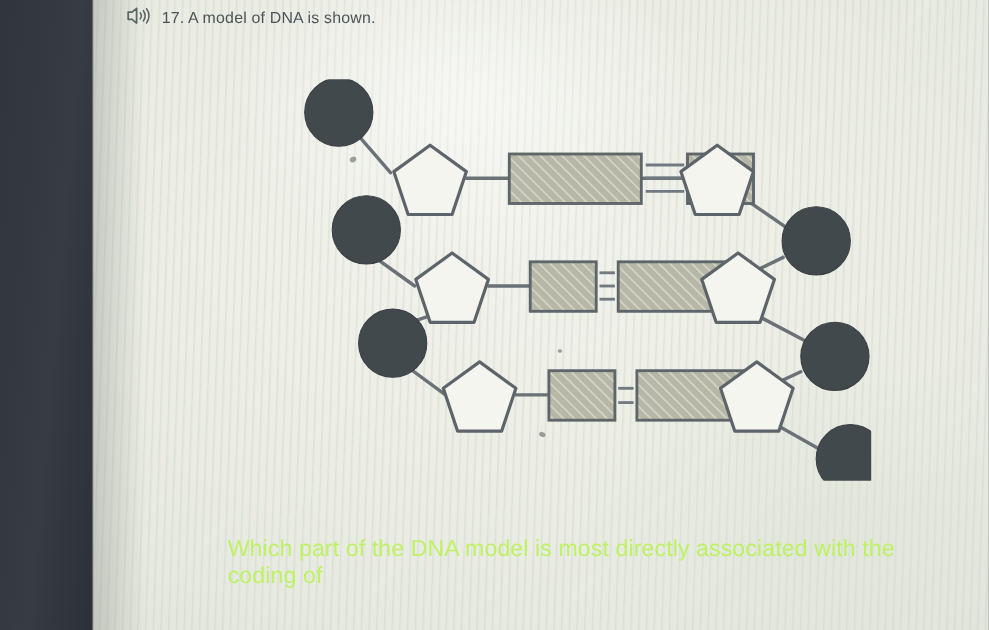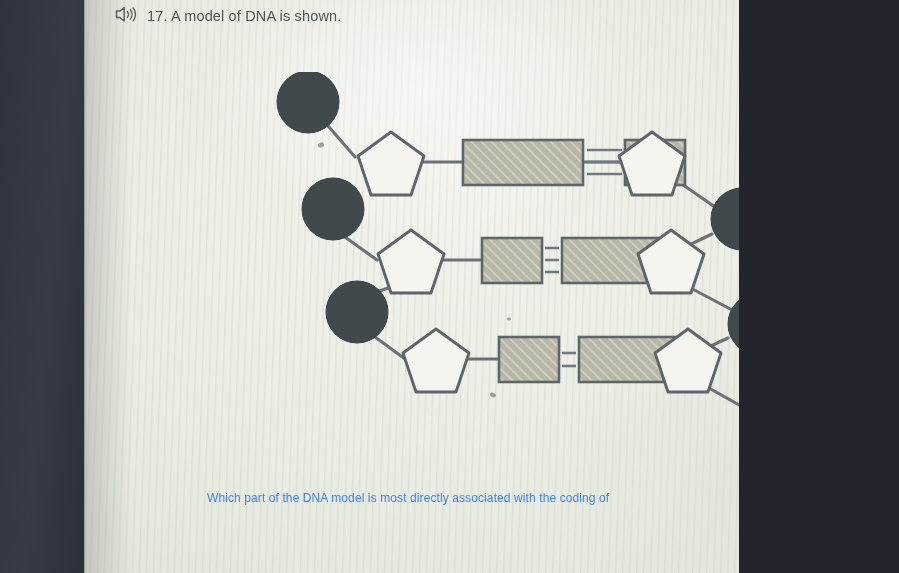--- a/index.html
+++ b/index.html
@@ -11,21 +11,21 @@
     width: 899px;
     height: 573px;
     overflow: hidden;
     font-family: "Liberation Sans", sans-serif;
     position: relative;
   }
 
   #screen {
     position: absolute;
     inset: 0;
-    width: 739px;
+    width: 899px;
     height: 573px;
     overflow: hidden;
   }
 
   
   #bezel {
     position: absolute;
     left: 0; top: 0;
     width: 84px; height: 573px;
     background: linear-gradient(95deg, #30353d 0%, #363b44 55%, #2c3139 100%);
@@ -90,22 +90,22 @@
     white-space: nowrap;
   }
   #speaker-icon { display: block; }
   #header-text { color: #4c5557; }
 
   
   #question {
     position: absolute;
     left: 207px; top: 486px;
     width: 645px;
-    color: #3b82f6;
-    font-size: 12px;
+    color: #bef264;
+    font-size: 21px;
     line-height: 25px;
     letter-spacing: .1px;
   }
   .qline { display: block; }
 
   
   #dna-figure {
     position: absolute;
     left: 272px; top: 72px;
     width: 520px; height: 365px;

